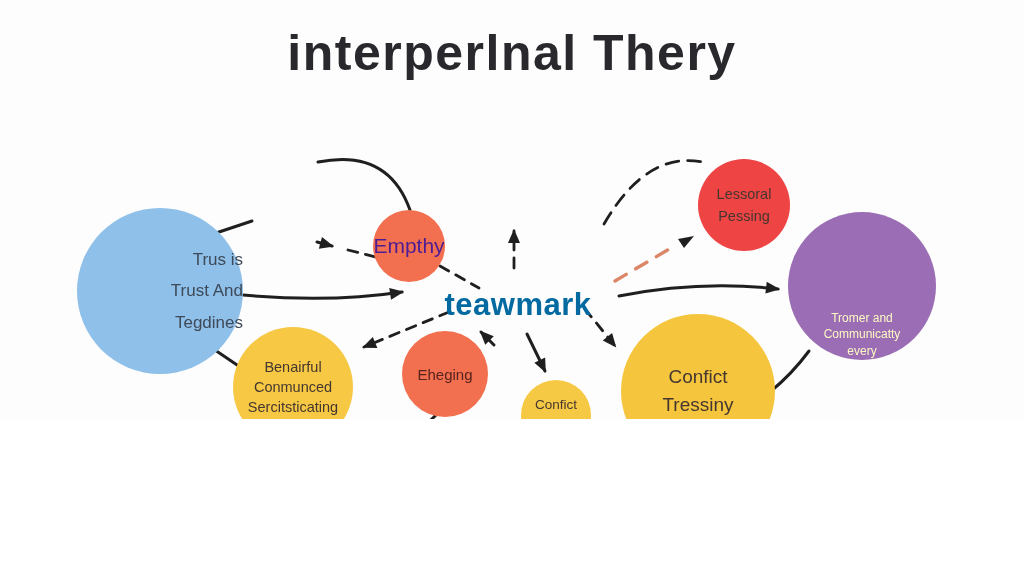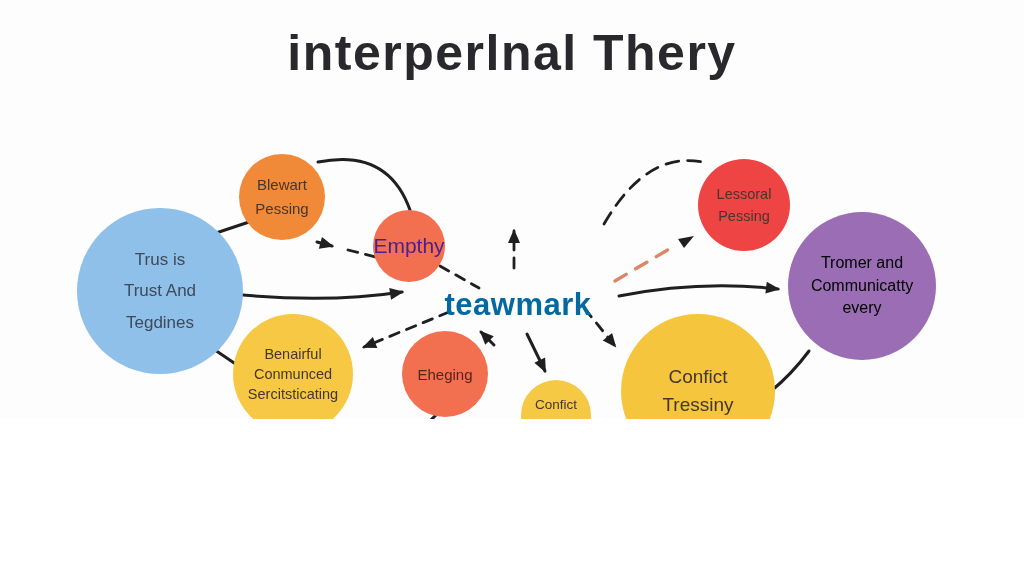--- a/index.html
+++ b/index.html
@@ -20,29 +20,29 @@
     color:#0369a1; letter-spacing:0.5px; z-index:3;
   }
   .center-label span { display:block; line-height:30px; }
   svg.edges { position:absolute; left:0; top:0; z-index:1; }
   .node {
     position:absolute; border-radius:50%; z-index:2;
     display:flex; flex-direction:column; align-items:center; justify-content:center;
     text-align:center; color:#453730; font-weight:500;
   }
   .node span { display:block; }
-  #n-trust     { left:77px;  top:208px; width:166px; height:166px; background:#8fc0e9; color:#3e4a58; font-size:17px;  line-height:1.85; }
+  #n-trust     { left:77px;  top:208px; width:166px; height:166px; background:#8fc0e9; color:#3e4a58; font-size:17px;  line-height:1.85;align-items:flex-end; }
   #n-blewart   { left:239px; top:154px; width:86px;  height:86px;  background:#f08a38; font-size:15px;   line-height:1.6; }
   #n-empthy    { left:373px; top:210px; width:72px;  height:72px;  background:#f27050; color:#4c1d95; font-size:21px; }
-  #n-benairful { left:233px; top:314px; width:120px; height:120px; background:#f6c844; font-size:14.5px; line-height:1.4; }
+  #n-benairful { left:233px; top:327px; width:120px; height:120px; background:#f6c844; font-size:14.5px; line-height:1.4; }
   #n-eheging   { left:402px; top:331px; width:86px;  height:86px;  background:#f27050; color:#59221c; font-size:15px; }
   #n-vent      { left:521px; top:380px; width:70px;  height:70px;  background:#f6c945; font-size:13.5px; line-height:1.5; }
   #n-tressiny  { left:621px; top:314px; width:154px; height:154px; background:#f5c63d; font-size:19px;   line-height:1.5; }
   #n-lessoral  { left:698px; top:159px; width:92px;  height:92px;  background:#ef4444; font-size:14.5px; line-height:1.55; }
-  #n-tromer    { left:788px; top:212px; width:148px; height:148px; background:#9a6db4; color:#000000; font-size:16px; line-height:1.4; }
+  #n-tromer    { left:788px; top:212px; width:148px; height:148px; background:#9a6db4; color:#fef9c3; font-size:12px; line-height:1.4;justify-content:flex-end; }
   .solid  { fill:none; stroke:#1f1f1f; stroke-width:3;   stroke-linecap:round; }
   .dashed { fill:none; stroke:#1f1f1f; stroke-width:2.8; stroke-linecap:round; stroke-dasharray:10 8; }
   .dashed-wide { fill:none; stroke:#1f1f1f; stroke-width:2.8; stroke-linecap:round; stroke-dasharray:13 9; }
   .dashed-orange { fill:none; stroke:#dc8668; stroke-width:3.4; stroke-linecap:round; stroke-dasharray:13 11; }
 </style>
 </head>
 <body>
 
 <div class="stage">
 
@@ -80,24 +80,20 @@
     <path class="dashed-orange" d="M 615 281 L 676 245"></path>
     <polygon points="694,236 684,248 678,239" fill="#1f1f1f"></polygon>
   </svg>
 
   <div class="node" id="n-trust">
     <span>Trus is</span>
     <span>Trust And</span>
     <span>Tegdines</span>
   </div>
 
-  <div class="node" id="n-blewart">
-    <span>Blewart</span>
-    <span>Pessing</span>
-  </div>
 
   <div class="node" id="n-empthy">
     <span>Empthy</span>
   </div>
 
   <div class="node" id="n-benairful">
     <span>Benairful</span>
     <span>Conmunced</span>
     <span>Sercitsticating</span>
   </div>

